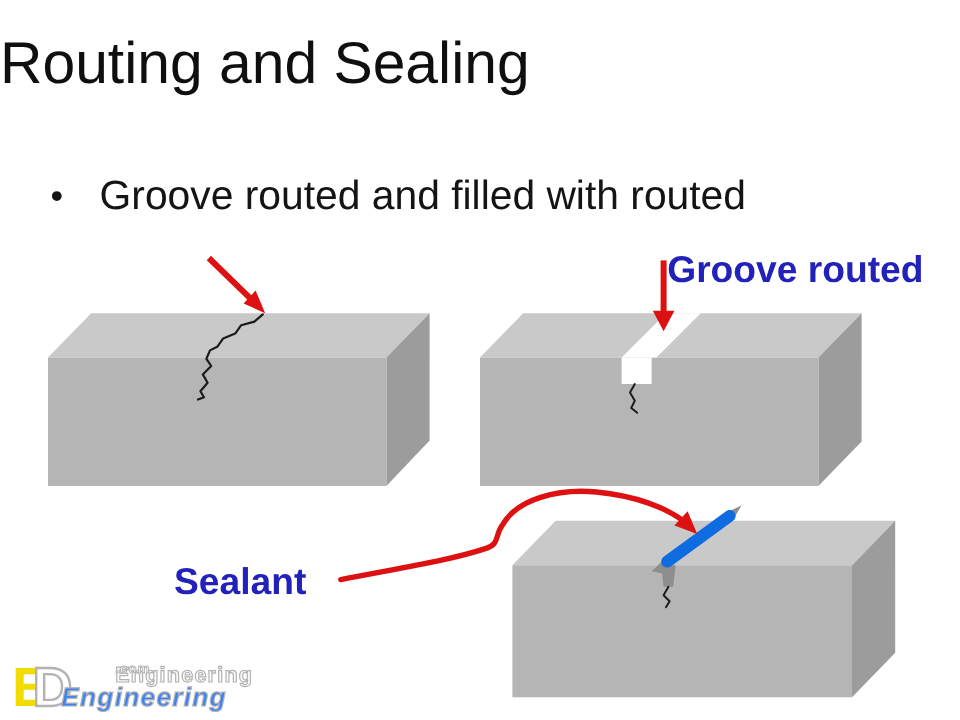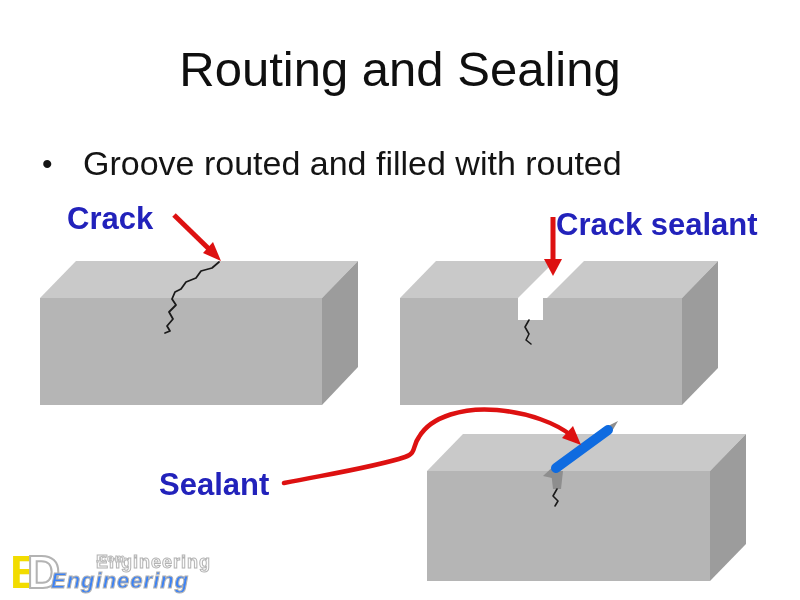--- a/index.html
+++ b/index.html
@@ -1,35 +1,35 @@
 <!DOCTYPE html>
 <html><head>
 <meta charset="utf-8">
 <style>
   html,body{margin:0;padding:0;background:#fff;}
   .slide{
     position:relative;width:800px;height:600px;background:#ffffff;
     overflow:hidden;font-family:"Liberation Sans",sans-serif;
   }
   .title{
-    position:absolute;left:0;right:0;top:40px;text-align:center;
+    position:absolute;left:0;right:0;top:24px;text-align:left;
     font-size:49px;font-weight:400;color:#0f0f0f;letter-spacing:0px;line-height:1.2;
   }
   .bullet-row{
     position:absolute;left:42px;top:144px;display:flex;align-items:flex-start;
     font-size:34px;color:#141414;line-height:1.15;
   }
   .bullet-marker{width:41px;font-size:30px;line-height:1.3;}
   .diagram-svg{position:absolute;left:0;top:0;}
   .callout{
     position:absolute;font-size:31px;font-weight:700;color:#2222bb;line-height:1;white-space:nowrap;
   }
   .callout.crack{left:67px;top:203px;}
   .callout.crack-routed{left:556px;top:209px;}
-  .callout.sealant{left:159px;top:469px;}
+  .callout.sealant{left:145px;top:469px;}
   .logo{position:absolute;left:10px;top:547px;width:240px;height:48px;}
   .logo span{position:absolute;line-height:1;}
   .logo-e{left:0;top:2px;font-size:46px;font-weight:900;color:#f2dc00;}
   .logo-d{left:17px;top:2px;font-size:46px;font-weight:900;color:#ffffff;
           -webkit-text-stroke:2px #b3b3b3;}
   .logo-brand{left:86px;top:6px;font-size:18px;font-weight:700;color:#fbfbfb;
           -webkit-text-stroke:1px #b3b3b3;letter-spacing:1px;}
   .logo-suffix{font-size:11px;font-weight:700;text-align:right;-webkit-text-stroke:0.8px #b3b3b3;}
   .logo-sub{left:41px;top:23px;font-size:22px;font-weight:700;color:#3b82f6;
           -webkit-text-stroke:1px #b3b3b3;letter-spacing:1px;font-style:italic;}
@@ -86,22 +86,21 @@
       <line x1="556" y1="468" x2="608" y2="430" stroke-width="10" stroke-linecap="round" stroke="#0f6be0"></line>
     </g>
 
     <g>
       <path d="M 284 483 C 335 473 375 467 405 457 C 417 453 412 446 419 437
                C 431 416 465 407 497 410 C 529 413 556 423 572 436" fill="none" stroke-width="4.5" stroke-linecap="round" stroke="#dd1111"></path>
       <polygon points="581,445 562,438 573,426" fill="#dd1111"></polygon>
     </g>
   </svg>
 
-  <div class="callout crack">Crack</div>
-  <div class="callout crack-routed">Crack sealant</div>
+  <div class="callout crack-routed">Groove routed</div>
   <div class="callout sealant">Sealant</div>
 
   <div class="logo">
     <span class="logo-e">E</span>
     <span class="logo-d">D</span>
     <span class="logo-brand">
         <span>Engineering</span>
         <span class="logo-suffix">.com</span>
       </span>
     <span class="logo-sub">Engineering</span>

